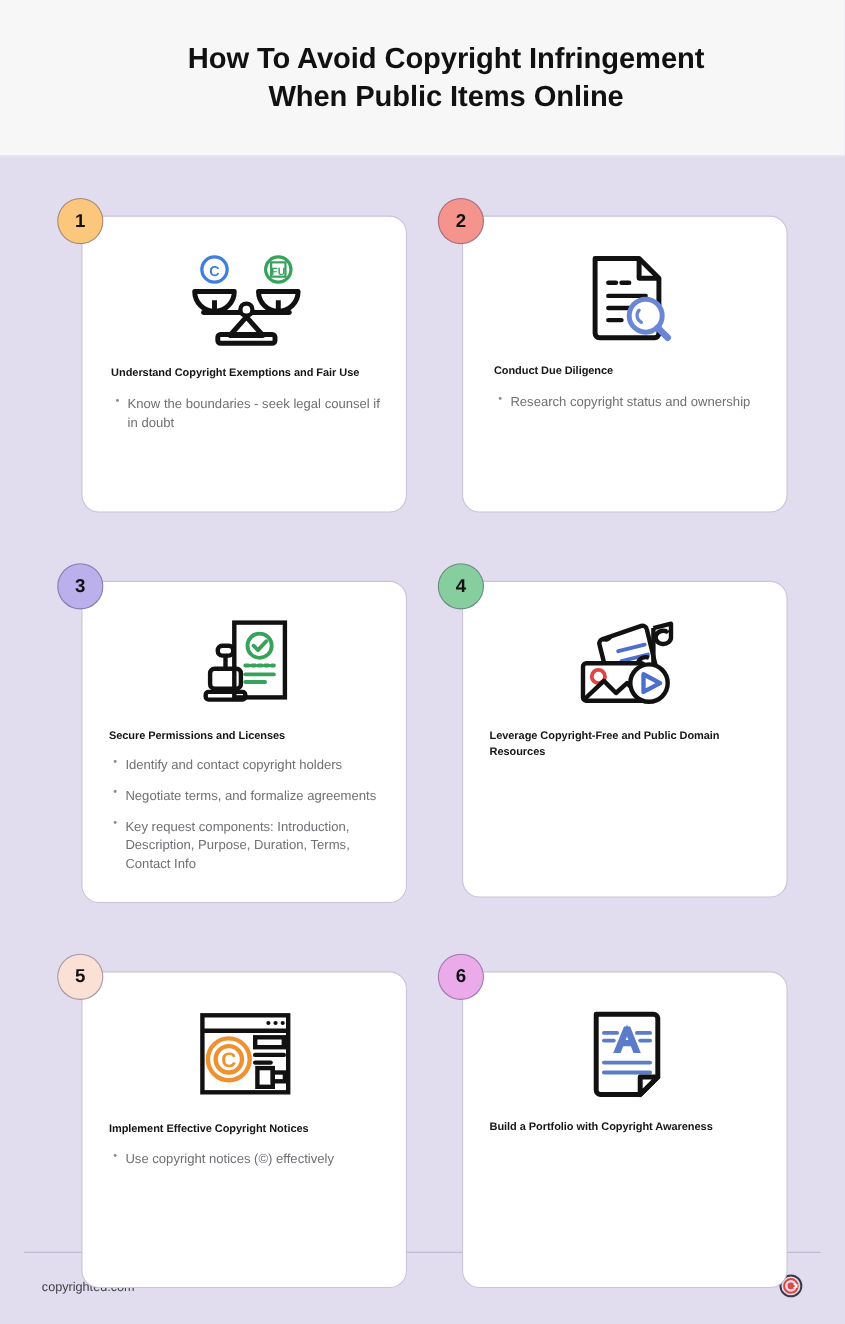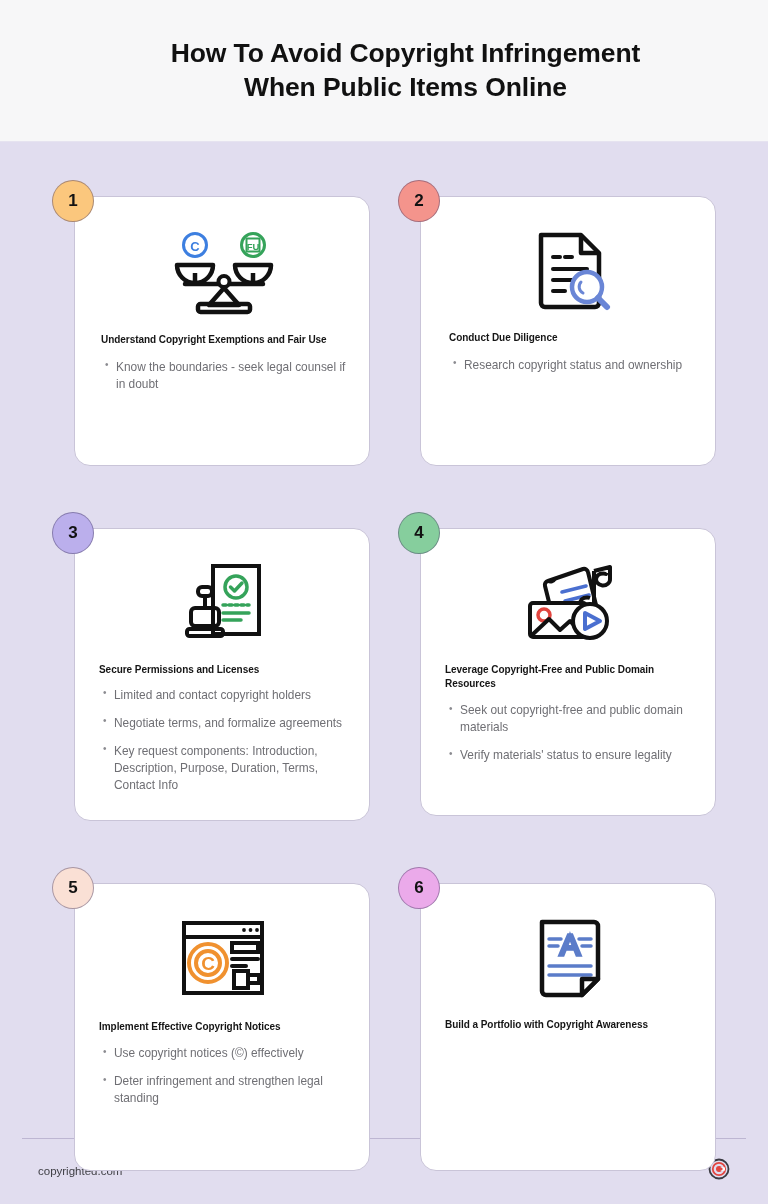--- a/index.html
+++ b/index.html
@@ -227,21 +227,21 @@
           <line x1="40" y1="52" x2="66" y2="52" stroke="#35A35A" stroke-width="3.5" stroke-linecap="round"></line>
           <line x1="40" y1="59" x2="58" y2="59" stroke="#35A35A" stroke-width="3.5" stroke-linecap="round"></line>
           <rect x="15" y="26" width="14" height="9" rx="4" fill="none" stroke="#111" stroke-width="4"></rect>
           <line x1="22" y1="35" x2="22" y2="47" stroke="#111" stroke-width="4"></line>
           <rect x="8" y="47" width="28" height="18" rx="4" fill="none" stroke="#111" stroke-width="4"></rect>
           <rect x="4" y="68" width="36" height="7" rx="2.5" fill="none" stroke="#111" stroke-width="4"></rect>
         </svg>
       </div>
       <h2>Secure Permissions and Licenses</h2>
       <ul class="bullets">
-        <li>Limited and contact copyright holders</li>
+        <li>Identify and contact copyright holders</li>
         <li>Negotiate terms, and formalize agreements</li>
         <li>Key request components: Introduction, Description, Purpose, Duration, Terms, Contact Info</li>
       </ul>
     </div>
   </div>
 
   <div class="card-wrap c4 row2">
     <div class="badge" style="background:#86CE9D">
       <span>4</span>
     </div>
@@ -255,24 +255,20 @@
           <path d="M72 10 L88 6 V18 a7 6 0 1 1-4 -5 V12" fill="none" stroke="#111" stroke-width="4" stroke-linejoin="round"></path>
           <path d="M72 10 V42 a7 6 0 1 1-4 -5" fill="none" stroke="#111" stroke-width="4" stroke-linejoin="round"></path>
           <rect x="8" y="42" width="56" height="34" rx="3" fill="#fff" stroke="#111" stroke-width="4"></rect>
           <circle cx="22" cy="54" r="6" fill="none" stroke="#E2453F" stroke-width="3.5"></circle>
           <path d="M10 74 L27 58 L38 69 L48 60 L62 74" fill="none" stroke="#111" stroke-width="4" stroke-linecap="round" stroke-linejoin="round"></path>
           <circle cx="68" cy="60" r="17" fill="#fff" stroke="#111" stroke-width="4"></circle>
           <path d="M63 52 L78 60 L63 68 Z" fill="none" stroke="#4A6FD0" stroke-width="4" stroke-linejoin="round"></path>
         </svg>
       </div>
       <h2>Leverage Copyright-Free and Public Domain Resources</h2>
-      <ul class="bullets">
-        <li>Seek out copyright-free and public domain materials</li>
-        <li>Verify materials' status to ensure legality</li>
-      </ul>
     </div>
   </div>
 
   <div class="card-wrap c5">
     <div class="badge" style="background:#FAE0D5">
       <span>5</span>
     </div>
     <div class="card tall">
       <div class="icon-box">
         <svg width="86" height="80" viewBox="0 0 86 80">
@@ -287,21 +283,20 @@
           <rect x="52" y="25" width="26" height="9" fill="none" stroke="#111" stroke-width="4"></rect>
           <line x1="52" y1="41" x2="78" y2="41" stroke="#111" stroke-width="4" stroke-linecap="round"></line>
           <line x1="52" y1="48" x2="66" y2="48" stroke="#111" stroke-width="4" stroke-linecap="round"></line>
           <rect x="54" y="53" width="14" height="17" fill="none" stroke="#111" stroke-width="4"></rect>
           <rect x="68" y="57" width="11" height="8" fill="none" stroke="#111" stroke-width="4"></rect>
         </svg>
       </div>
       <h2>Implement Effective Copyright Notices</h2>
       <ul class="bullets">
         <li>Use copyright notices (©) effectively</li>
-        <li>Deter infringement and strengthen legal standing</li>
       </ul>
     </div>
   </div>
 
   <div class="card-wrap c6">
     <div class="badge" style="background:#EBAAEA">
       <span>6</span>
     </div>
     <div class="card tall">
       <div class="icon-box">

